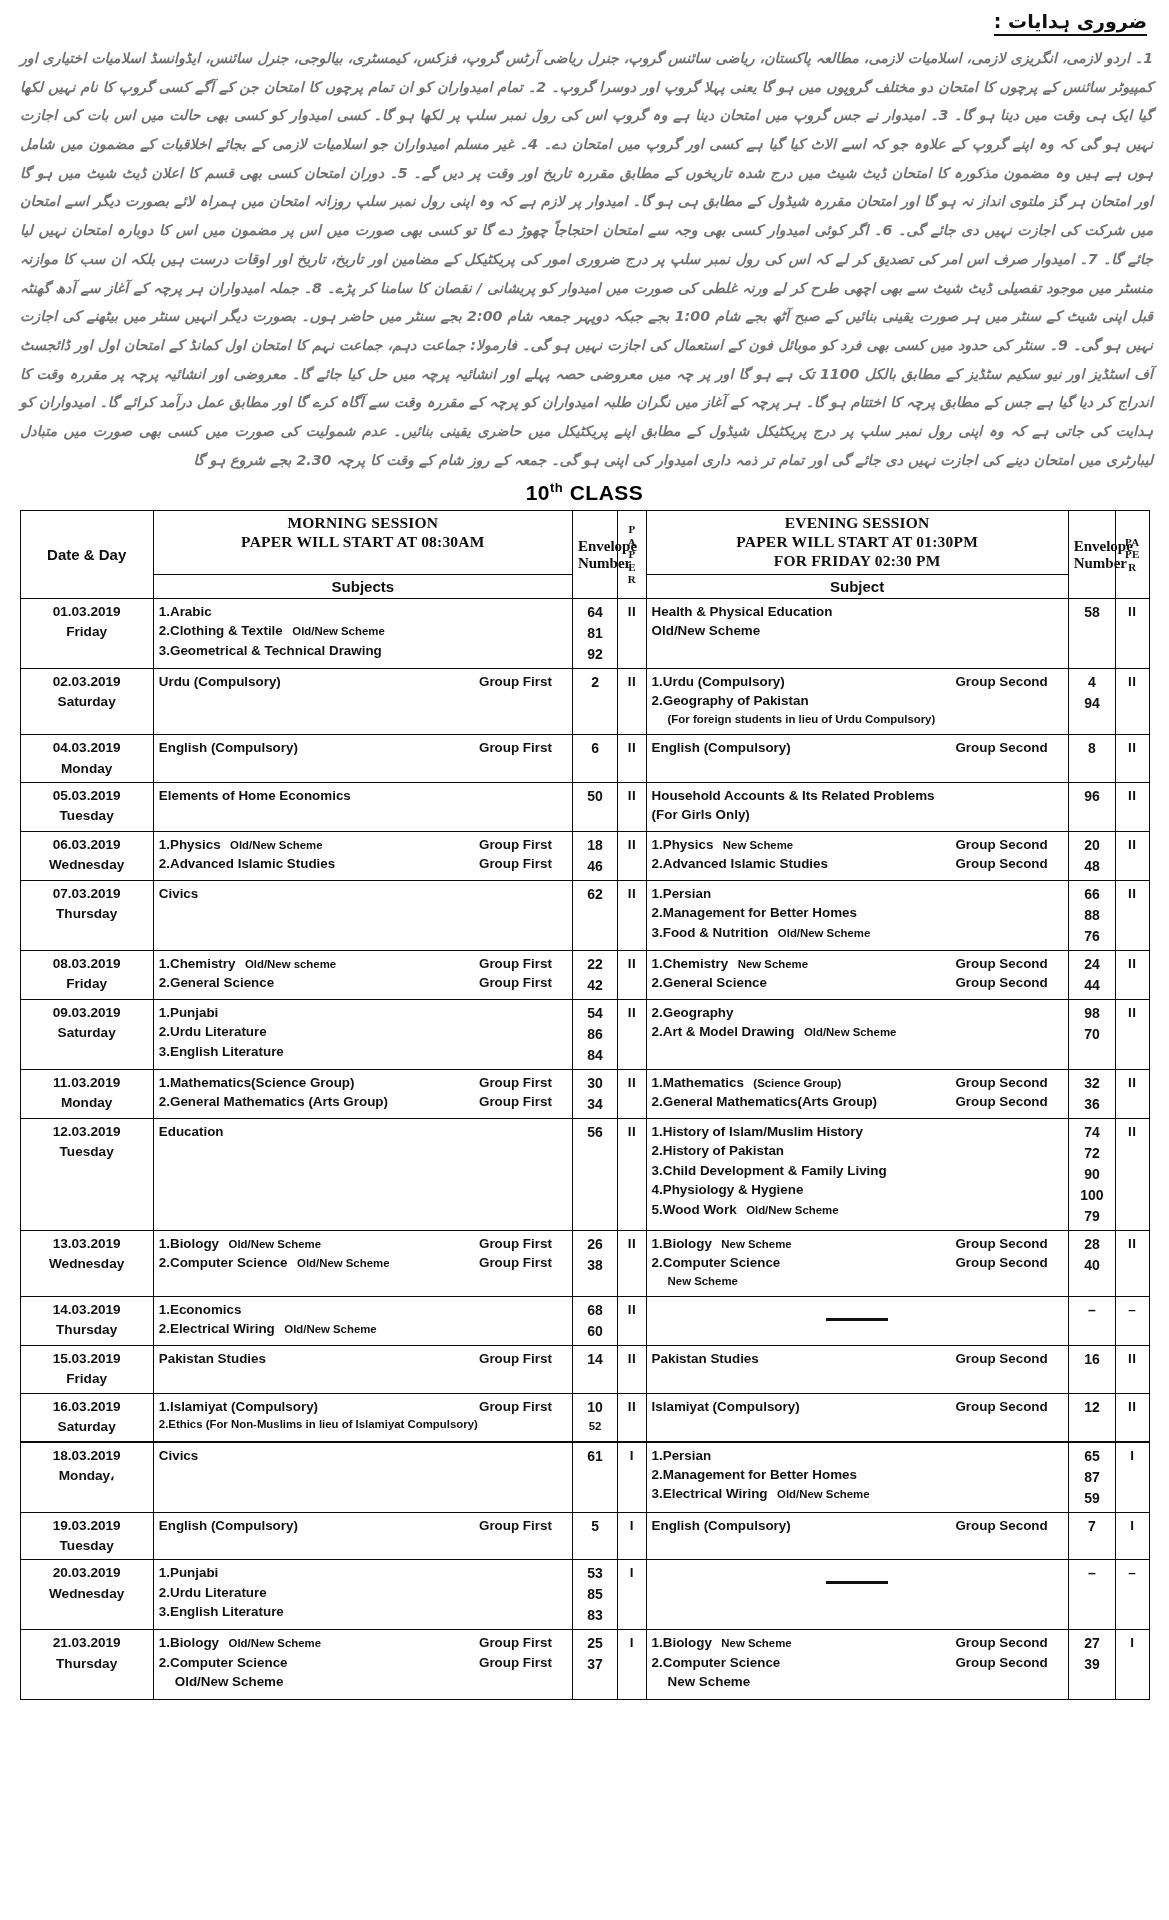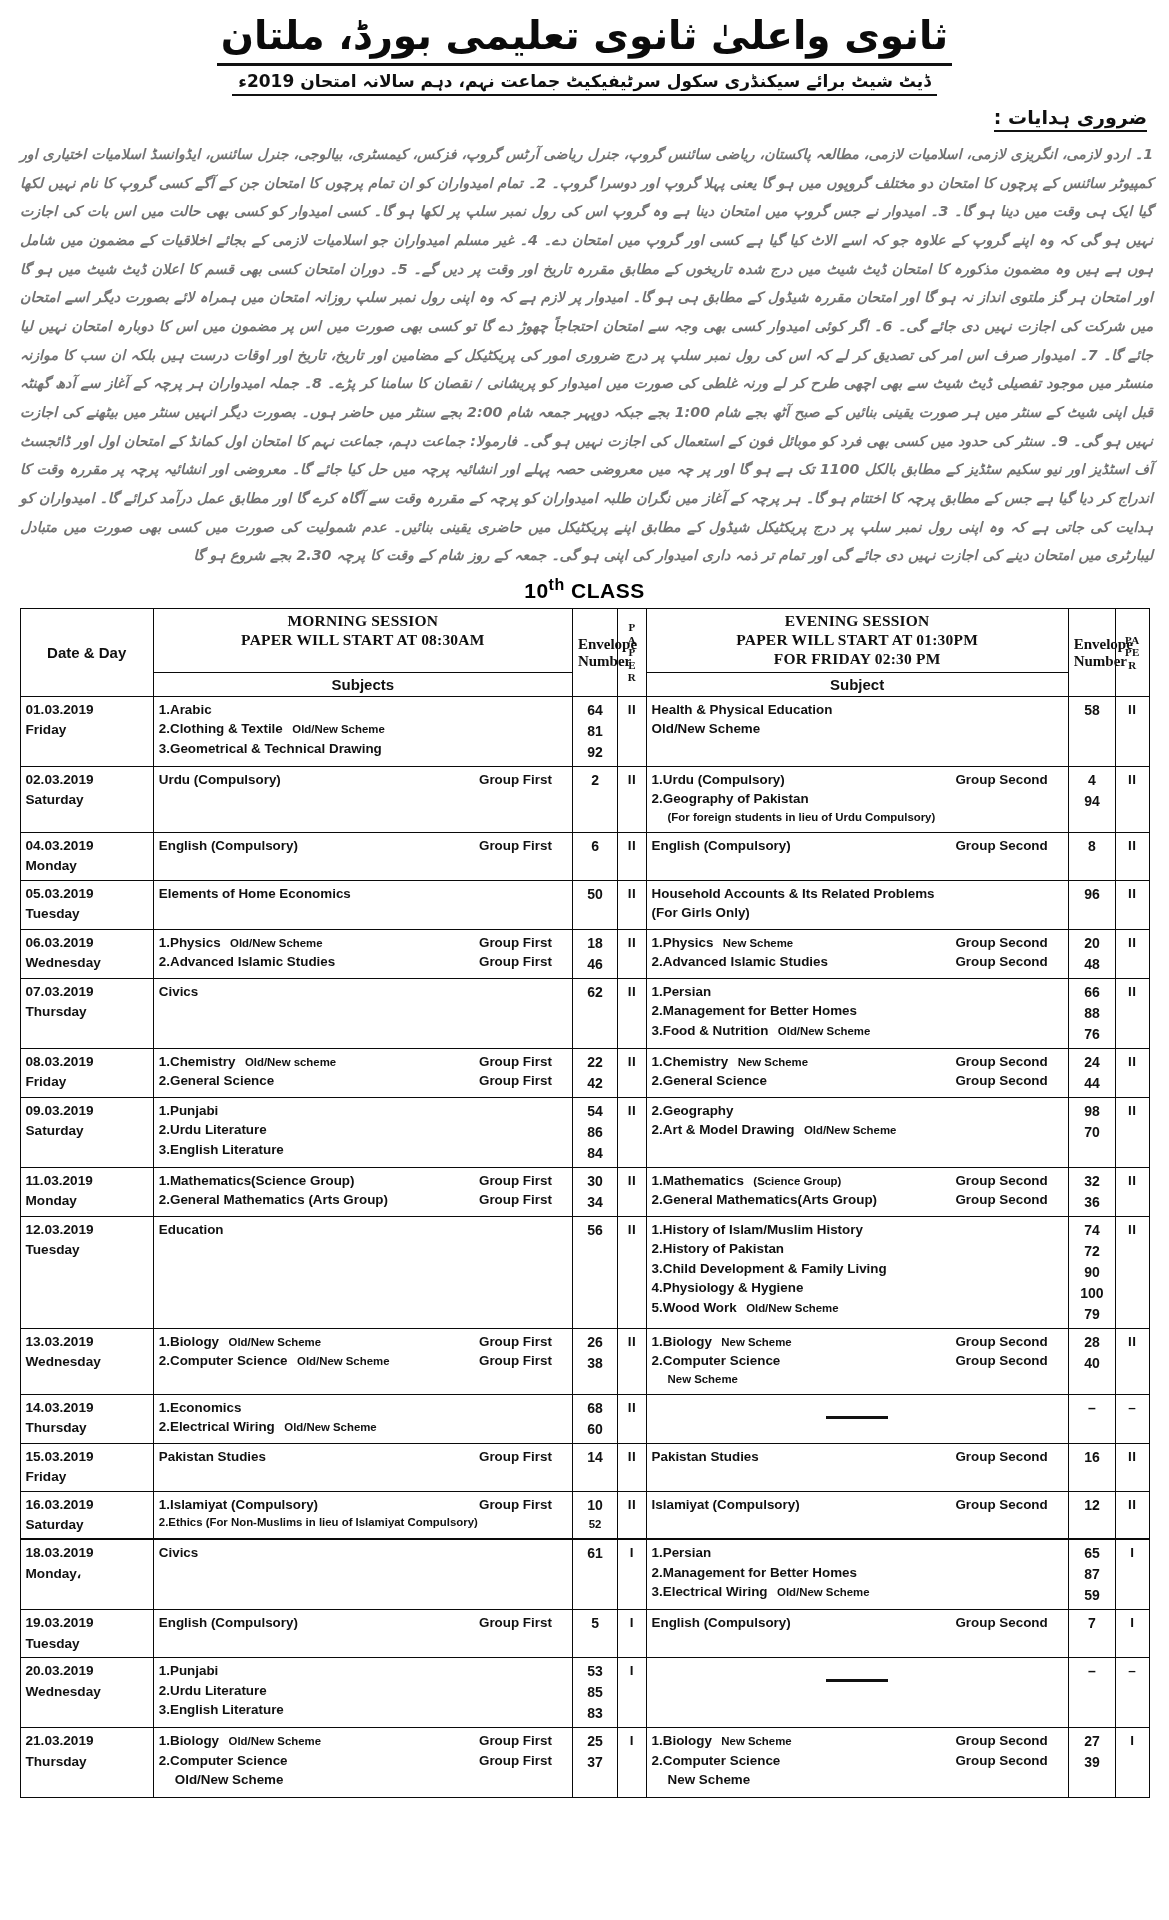--- a/index.html
+++ b/index.html
@@ -66,21 +66,21 @@
   
   .class-head {
     text-align:center;
     font-family: "Liberation Sans", sans-serif;
     font-weight: 800;
     font-size: 21px;
     letter-spacing: .5px;
     margin: 6px 0 5px 0;
     color:#000;
   }
-  .class-head sup { font-size: 16px; }
+  .class-head sup { font-size: 13px; }
 
   
   table.sched {
     border-collapse: collapse;
     width: 1130px;
     margin: 0 auto;
     table-layout: fixed;
     font-family: "Liberation Sans", sans-serif;
   }
   table.sched td, table.sched th {
@@ -121,21 +121,21 @@
   }
   .th-pap {
     font-family:"Liberation Serif", serif;
     font-size: 11px; font-weight:700; line-height:1.14;
     vertical-align: middle !important; text-align:center;
     letter-spacing: .3px;
   }
 
   tbody td { font-size: 13.4px; font-weight:700; line-height: 1.45; }
   td.date {
-    vertical-align:middle;
+    text-align:center; vertical-align:middle;
     font-size: 13.6px; font-weight:800; line-height:1.5;margin-left:39px;
   }
   td.env, td.pap {
     text-align:center; font-weight:700; font-size: 14px; line-height:1.5;
   }
   td.pap { font-size: 13.5px; letter-spacing:.5px; }
   td.subj { padding-left: 8px; }
 
   .ln { display:block; position:relative; white-space:nowrap; }
   .sch  { font-weight:700; }
@@ -145,25 +145,20 @@
   .dash-cell { text-align:center; vertical-align:middle; }
   .dash-cell .bar {
     display:inline-block; width: 62px; height:3px; background:#111; margin-top:18px;
   }
 </style>
 </head>
 <body>
 
 <div class="page">
 
-  <div class="hdr">
-    <div class="hdr-main">ثانوی واعلیٰ ثانوی تعلیمی بورڈ، ملتان</div>
-    <div style="clear:both"></div>
-    <div class="hdr-sub">ڈیٹ شیٹ برائے سیکنڈری سکول سرٹیفیکیٹ جماعت نہم، دہم سالانہ امتحان 2019ء</div>
-  </div>
 
   <div class="instr-wrap">
     <div class="instr-title">ضروری ہدایات :</div>
     <div style="clear:both"></div>
     <div class="instr-body">1۔ اردو لازمی، انگریزی لازمی، اسلامیات لازمی، مطالعہ پاکستان، ریاضی سائنس گروپ، جنرل ریاضی آرٹس گروپ، فزکس، کیمسٹری، بیالوجی، جنرل سائنس، ایڈوانسڈ اسلامیات اختیاری اور کمپیوٹر سائنس کے پرچوں کا امتحان دو مختلف گروپوں میں ہو گا یعنی پہلا گروپ اور دوسرا گروپ۔ 2۔ تمام امیدواران کو ان تمام پرچوں کا امتحان جن کے آگے کسی گروپ کا نام نہیں لکھا گیا ایک ہی وقت میں دینا ہو گا۔ 3۔ امیدوار نے جس گروپ میں امتحان دینا ہے وہ گروپ اس کی رول نمبر سلپ پر لکھا ہو گا۔ کسی امیدوار کو کسی بھی حالت میں اس بات کی اجازت نہیں ہو گی کہ وہ اپنے گروپ کے علاوہ جو کہ اسے الاٹ کیا گیا ہے کسی اور گروپ میں امتحان دے۔ 4۔ غیر مسلم امیدواران جو اسلامیات لازمی کے بجائے اخلاقیات کے مضمون میں شامل ہوں ہے ہیں وہ مضمون مذکورہ کا امتحان ڈیٹ شیٹ میں درج شدہ تاریخوں کے مطابق مقررہ تاریخ اور وقت پر دیں گے۔ 5۔ دوران امتحان کسی بھی قسم کا اعلان ڈیٹ شیٹ میں ہو گا اور امتحان ہر گز ملتوی انداز نہ ہو گا اور امتحان مقررہ شیڈول کے مطابق ہی ہو گا۔ امیدوار پر لازم ہے کہ وہ اپنی رول نمبر سلپ روزانہ امتحان میں ہمراہ لائے بصورت دیگر اسے امتحان میں شرکت کی اجازت نہیں دی جائے گی۔ 6۔ اگر کوئی امیدوار کسی بھی وجہ سے امتحان احتجاجاً چھوڑ دے گا تو کسی بھی صورت میں اس پر مضمون میں اس کا دوبارہ امتحان نہیں لیا جائے گا۔ 7۔ امیدوار صرف اس امر کی تصدیق کر لے کہ اس کی رول نمبر سلپ پر درج ضروری امور کی پریکٹیکل کے مضامین اور تاریخ، تاریخ اور اوقات درست ہیں بلکہ ان سب کا موازنہ منسٹر میں موجود تفصیلی ڈیٹ شیٹ سے بھی اچھی طرح کر لے ورنہ غلطی کی صورت میں امیدوار کو پریشانی / نقصان کا سامنا کر پڑے۔ 8۔ جملہ امیدواران ہر پرچہ کے آغاز سے آدھ گھنٹہ قبل اپنی شیٹ کے سنٹر میں ہر صورت یقینی بنائیں کے صبح آٹھ بجے شام 1:00 بجے جبکہ دوپہر جمعہ شام 2:00 بجے سنٹر میں حاضر ہوں۔ بصورت دیگر انہیں سنٹر میں بیٹھنے کی اجازت نہیں ہو گی۔ 9۔ سنٹر کی حدود میں کسی بھی فرد کو موبائل فون کے استعمال کی اجازت نہیں ہو گی۔ فارمولا: جماعت دہم، جماعت نہم کا امتحان اول کمانڈ کے امتحان اول اور ڈائجسٹ آف اسٹڈیز اور نیو سکیم سٹڈیز کے مطابق بالکل 1100 تک ہے ہو گا اور پر چہ میں معروضی حصہ پہلے اور انشائیہ پرچہ میں حل کیا جائے گا۔ معروضی اور انشائیہ پرچہ پر مقررہ وقت کا اندراج کر دیا گیا ہے جس کے مطابق پرچہ کا اختتام ہو گا۔ ہر پرچہ کے آغاز میں نگران طلبہ امیدواران کو پرچہ کے مقررہ وقت سے آگاہ کرے گا اور مطابق عمل درآمد کرائے گا۔ امیدواران کو ہدایت کی جاتی ہے کہ وہ اپنی رول نمبر سلپ پر درج پریکٹیکل شیڈول کے مطابق اپنے پریکٹیکل میں حاضری یقینی بنائیں۔ عدم شمولیت کی صورت میں کسی بھی صورت میں متبادل لیبارٹری میں امتحان دینے کی اجازت نہیں دی جائے گی اور تمام تر ذمہ داری امیدوار کی اپنی ہو گی۔ جمعہ کے روز شام کے وقت کا پرچہ 2.30 بجے شروع ہو گا</div>
   </div>
 
   <div id="tables-root">
       <div class="class-head"><span>10</span><sup>th</sup> <span>CLASS</span></div>
       <table class="sched">

